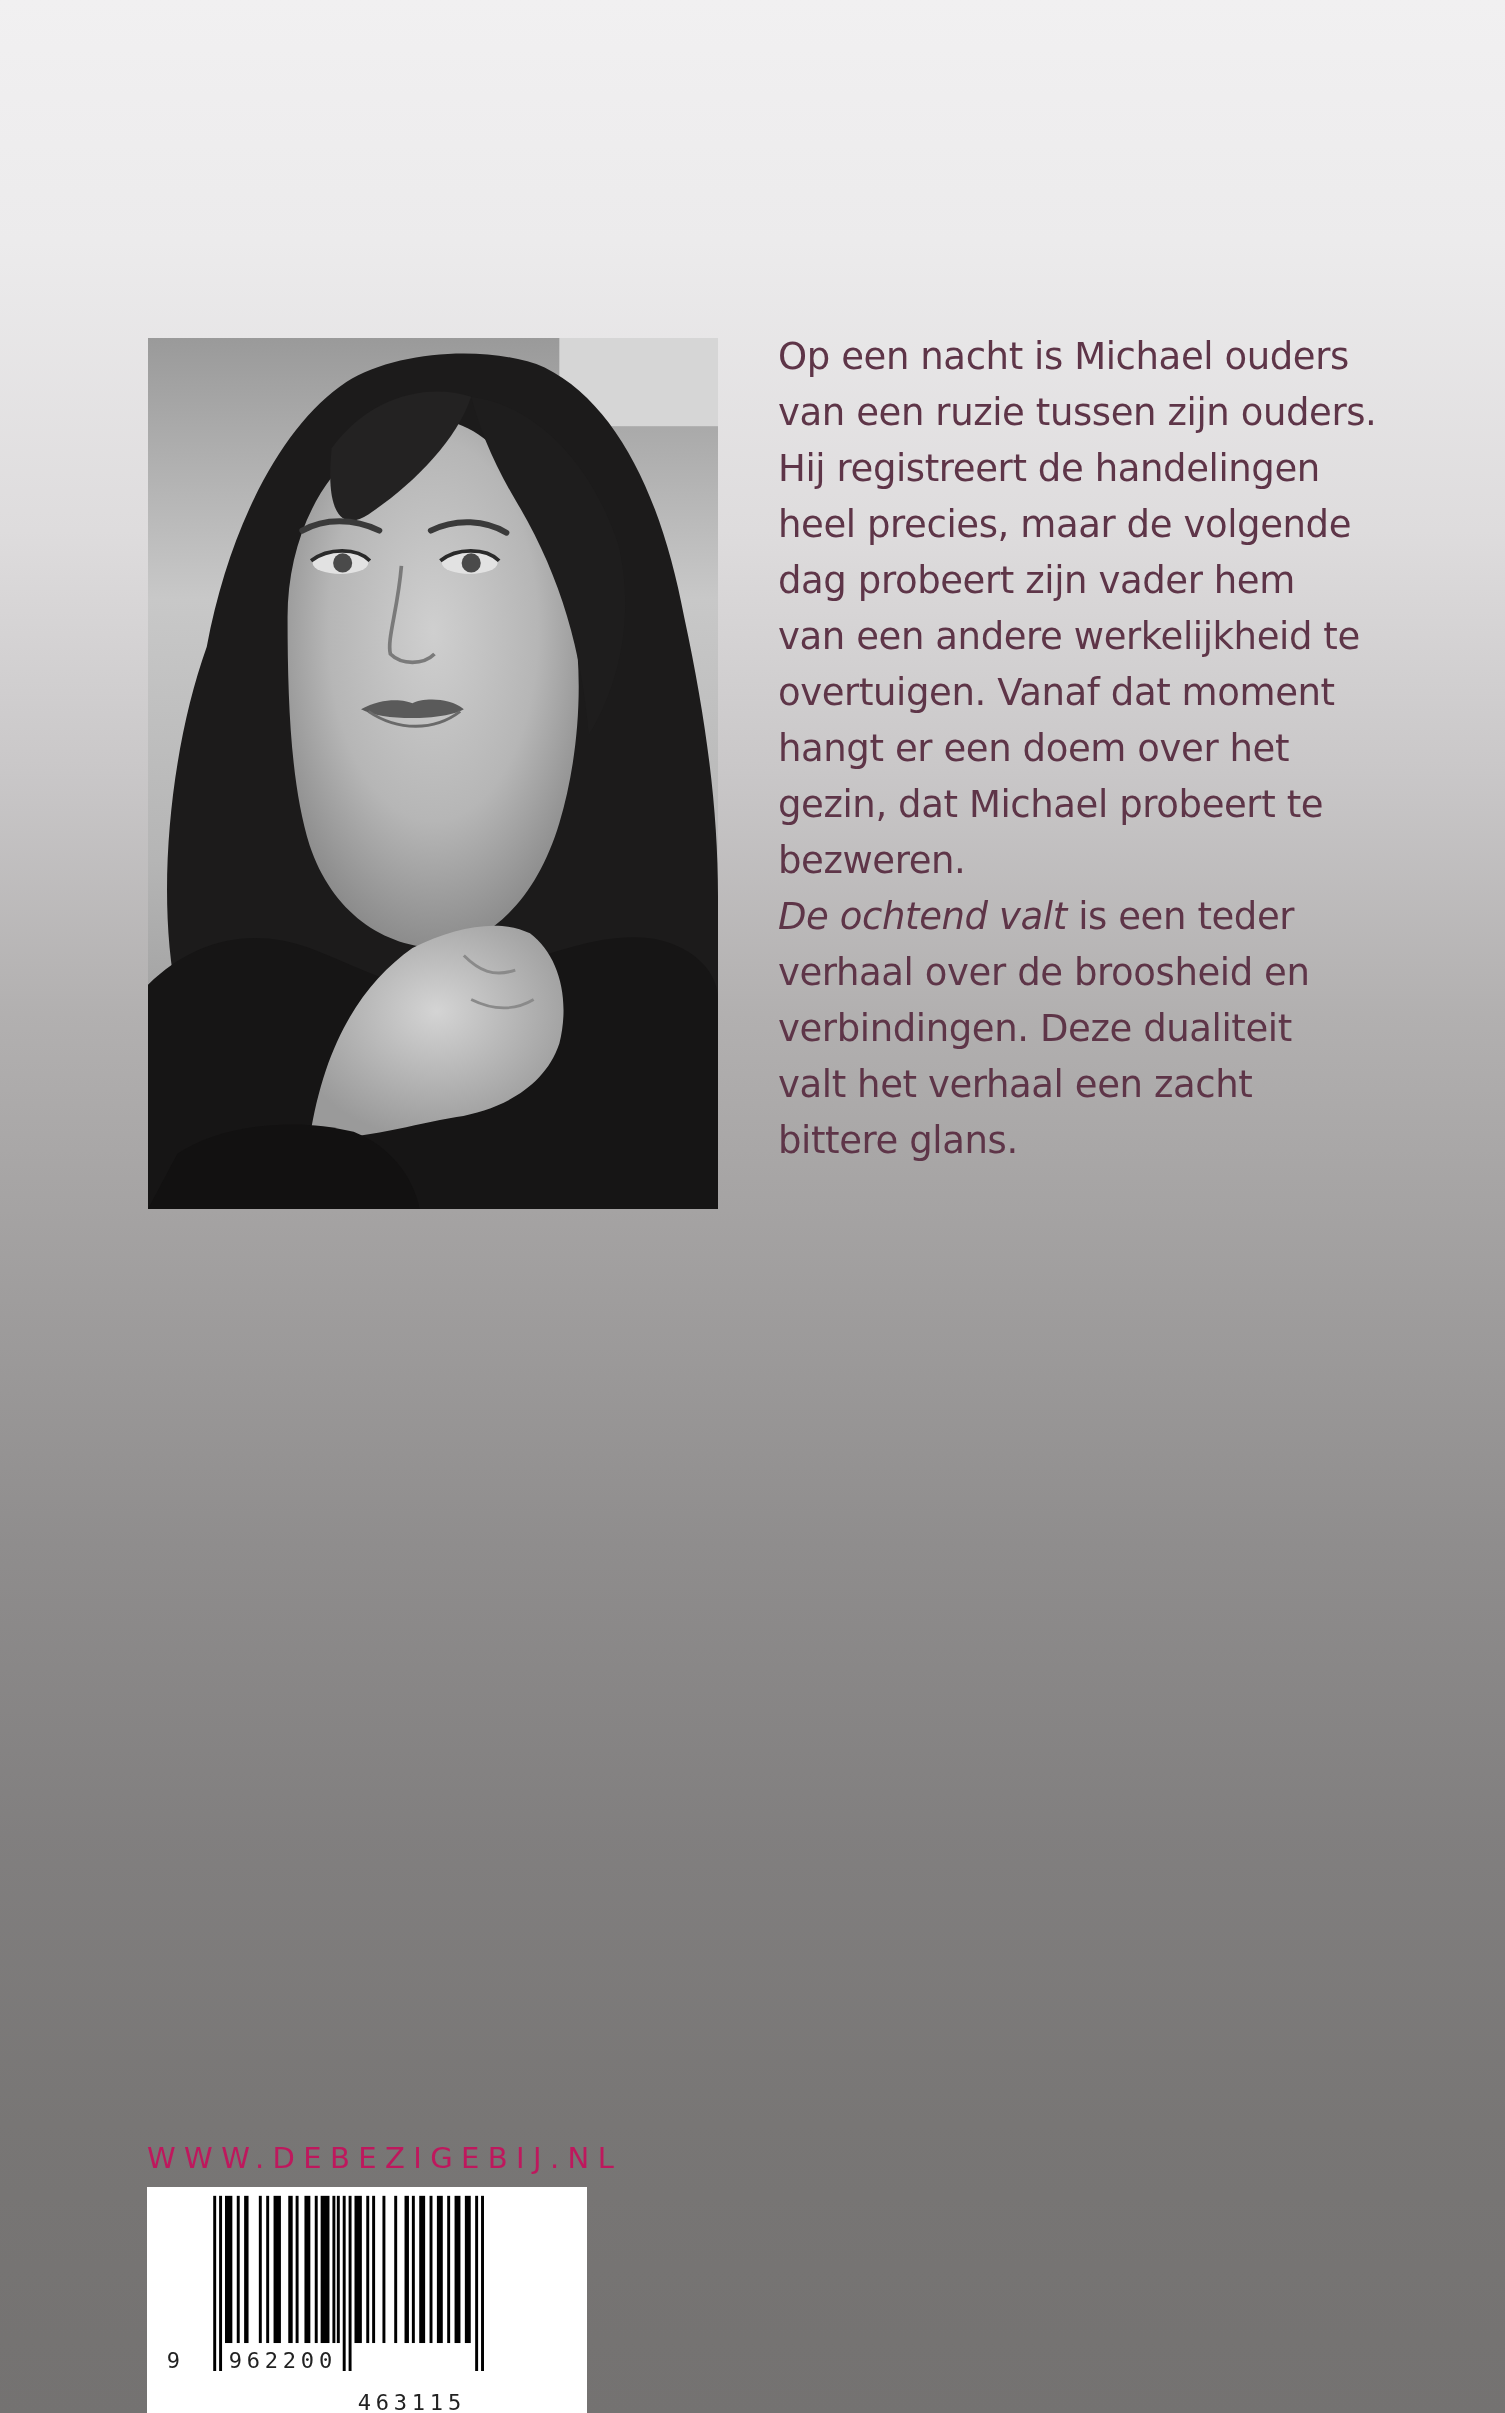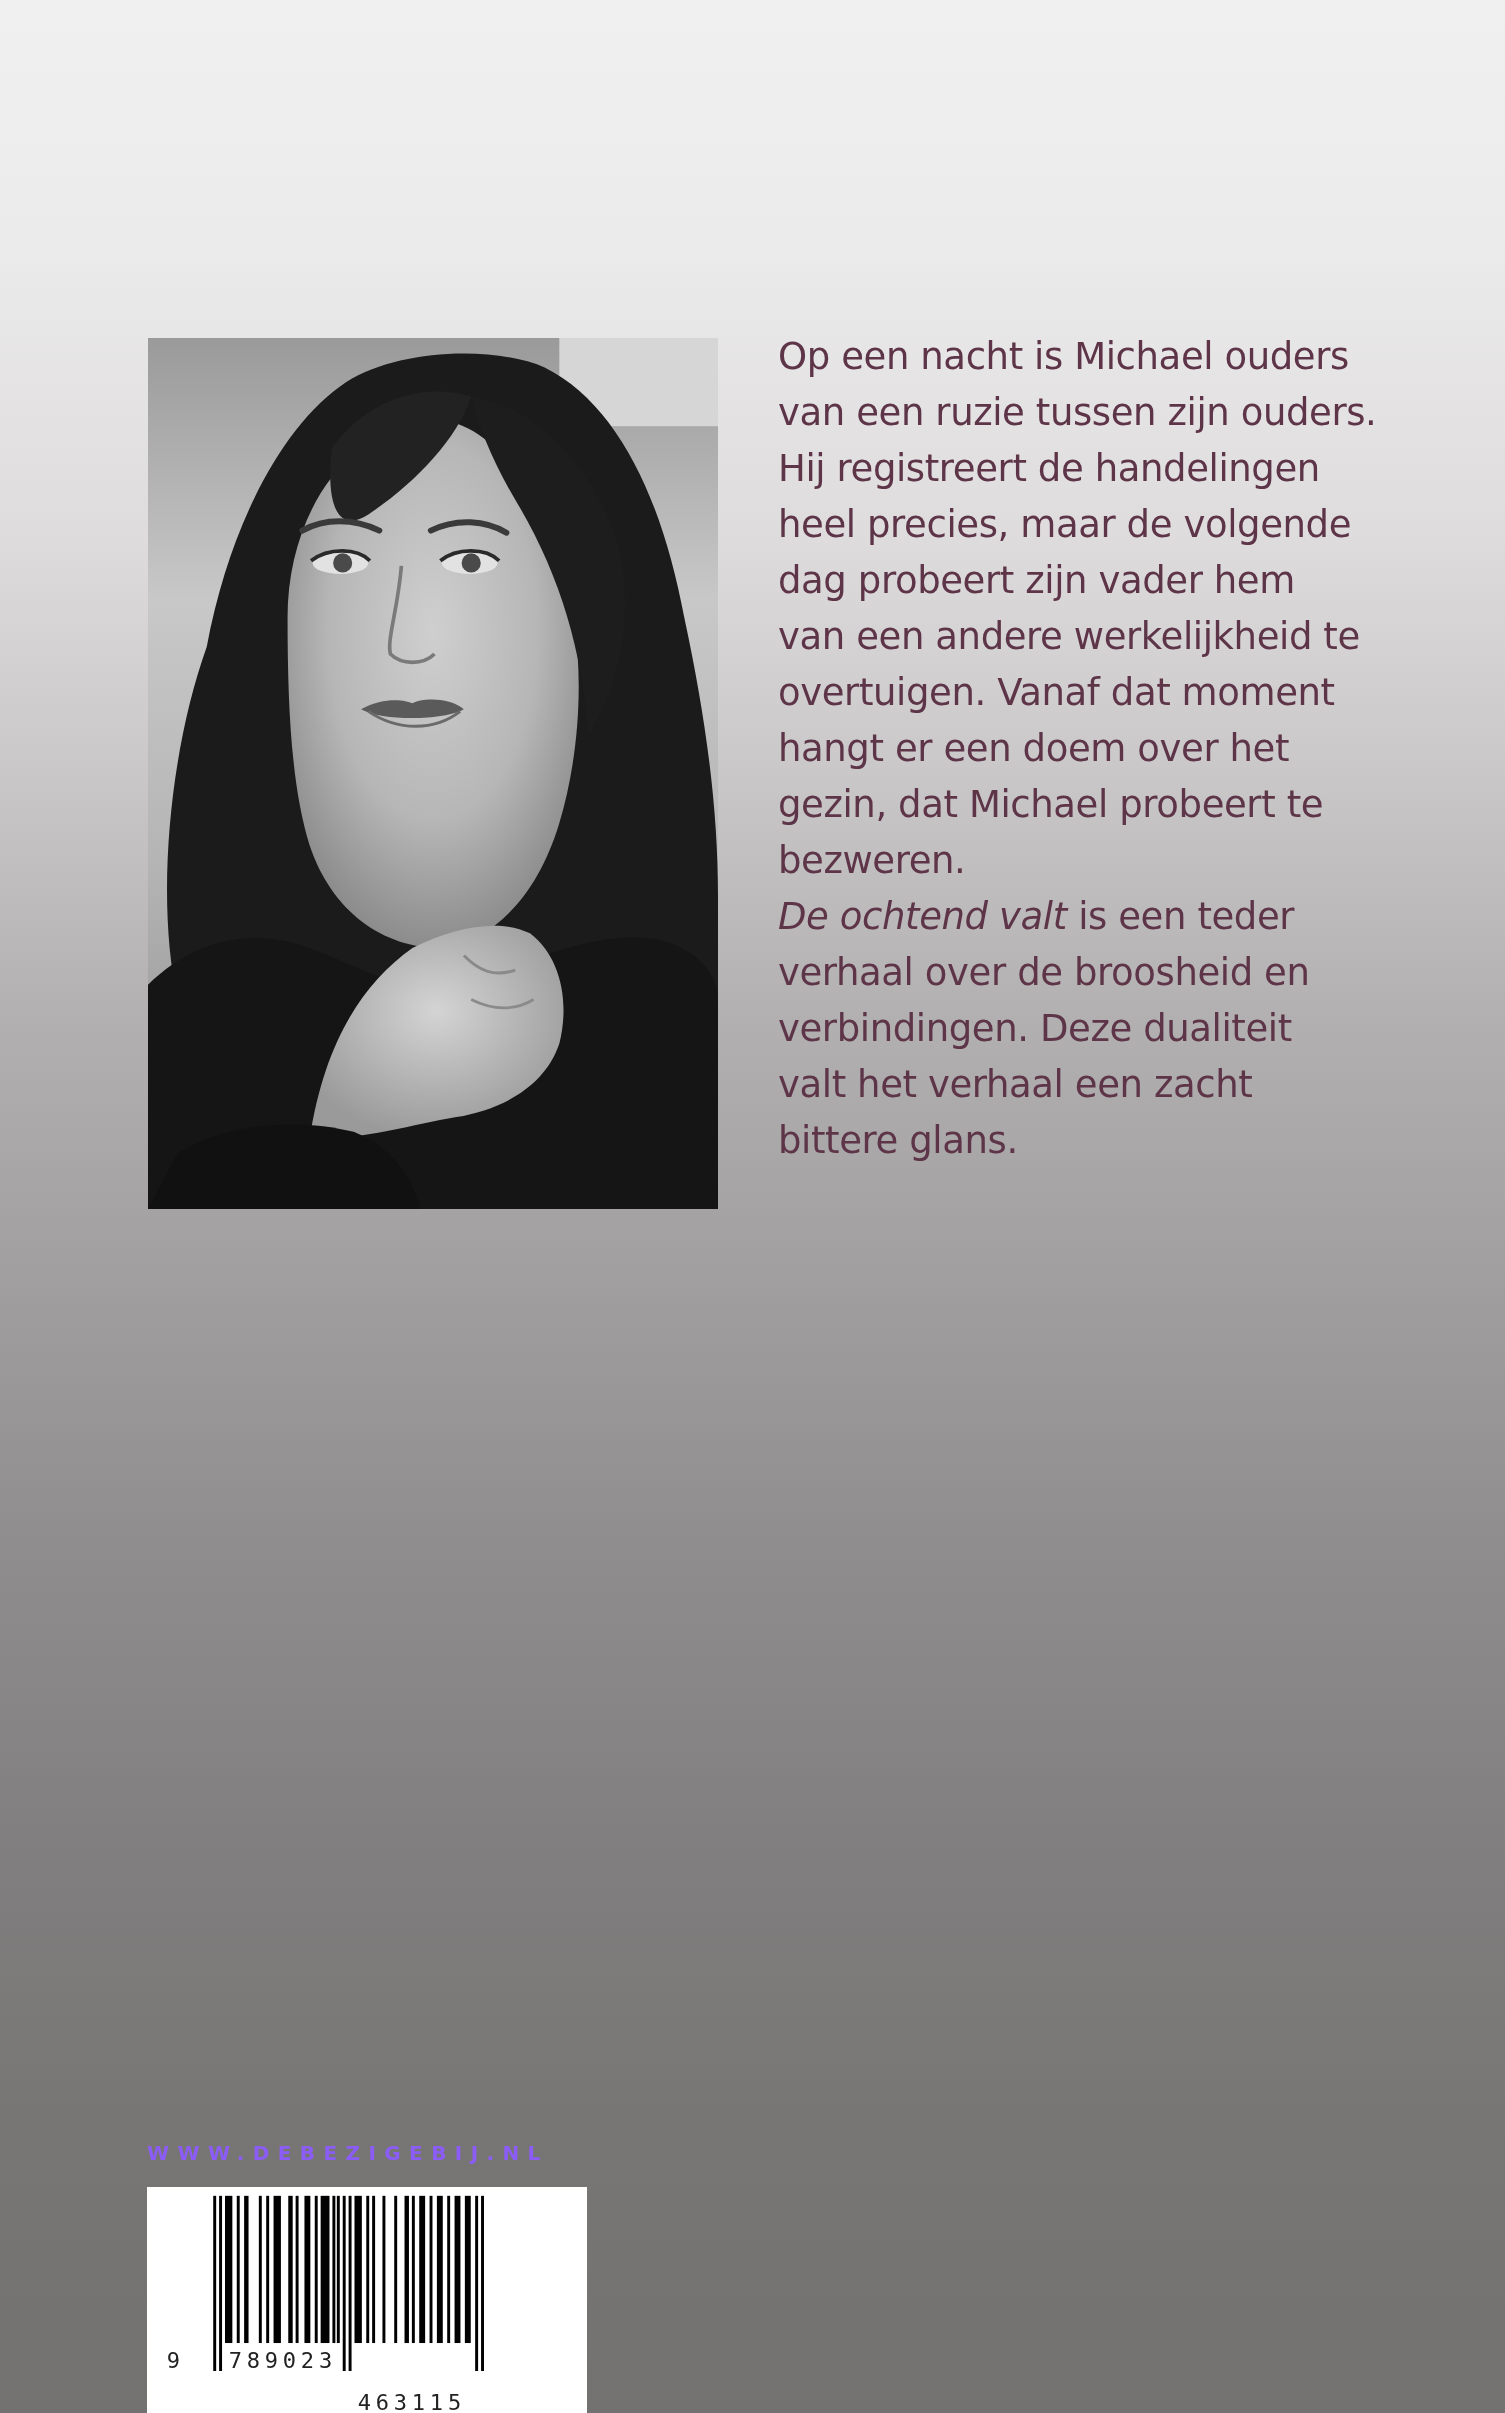--- a/index.html
+++ b/index.html
@@ -60,25 +60,25 @@
       white-space: nowrap;
     }
     .blurb em {
       font-style: italic;
     }
     
     .url {
       position: absolute;
       left: 147px;
       top: 2141px;
-      color: #8b5cf6;
-      font-size: 20px;
+      color: #be185d;
+      font-size: 29px;
       letter-spacing: 8.4px;
       font-family: "DejaVu Sans", sans-serif;
-      font-weight: bold;
+      font-weight: normal;
       white-space: nowrap;
     }
     
     .barcode-box {
       position: absolute;
       left: 147px;
       top: 2187px;
       width: 440px;
       height: 226px;
       background: #ffffff;
@@ -224,19 +224,19 @@
         <rect x="408" y="12" width="4" height="200"></rect>
         <rect x="418" y="12" width="8" height="200"></rect>
         <rect x="432" y="12" width="8" height="200"></rect>
 
         <rect x="446" y="12" width="4" height="238"></rect>
         <rect x="454" y="12" width="4" height="238"></rect>
       </g>
     </svg>
     <div class="barcode-digits">
       <span style="left:19px;">9</span>
-      <span style="left:81px; letter-spacing:4.8px;">789023</span>
+      <span style="left:81px; letter-spacing:4.8px;">962200</span>
       <span style="left:210px; letter-spacing:4.8px;margin-top:42px;">463115</span>
     </div>
   </div>
 
 </div>
 
 
 </body></html>

